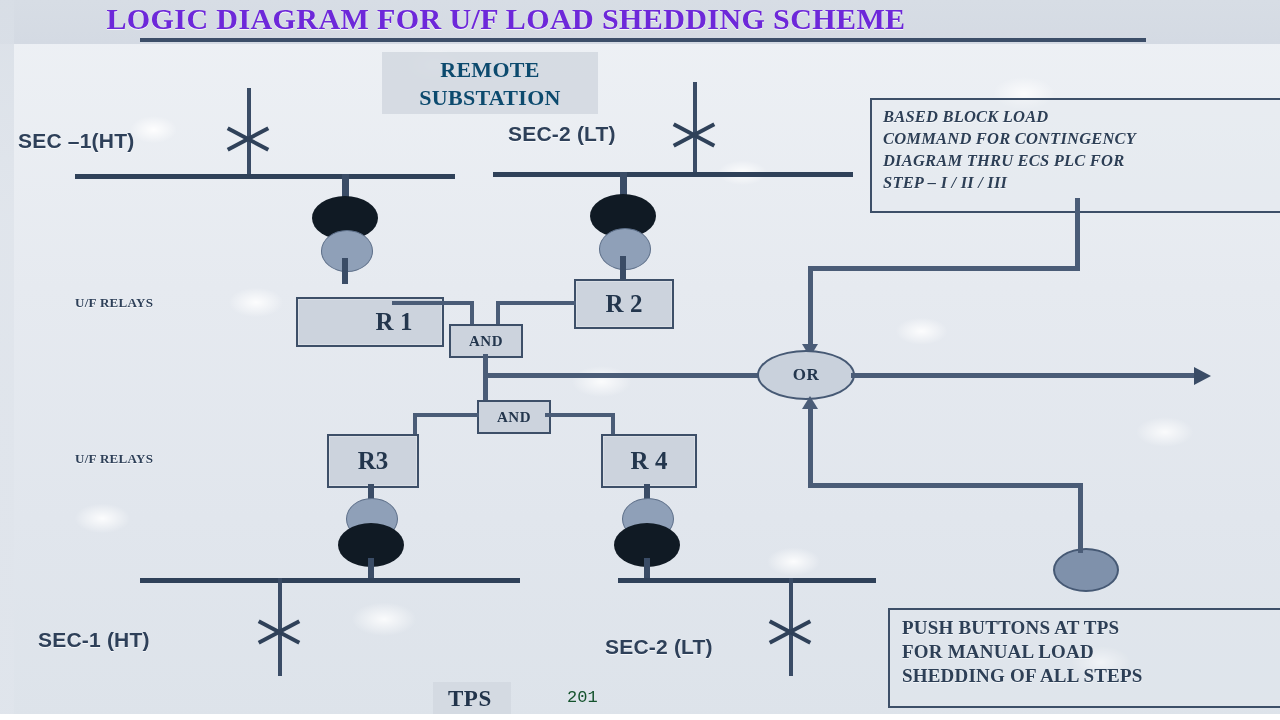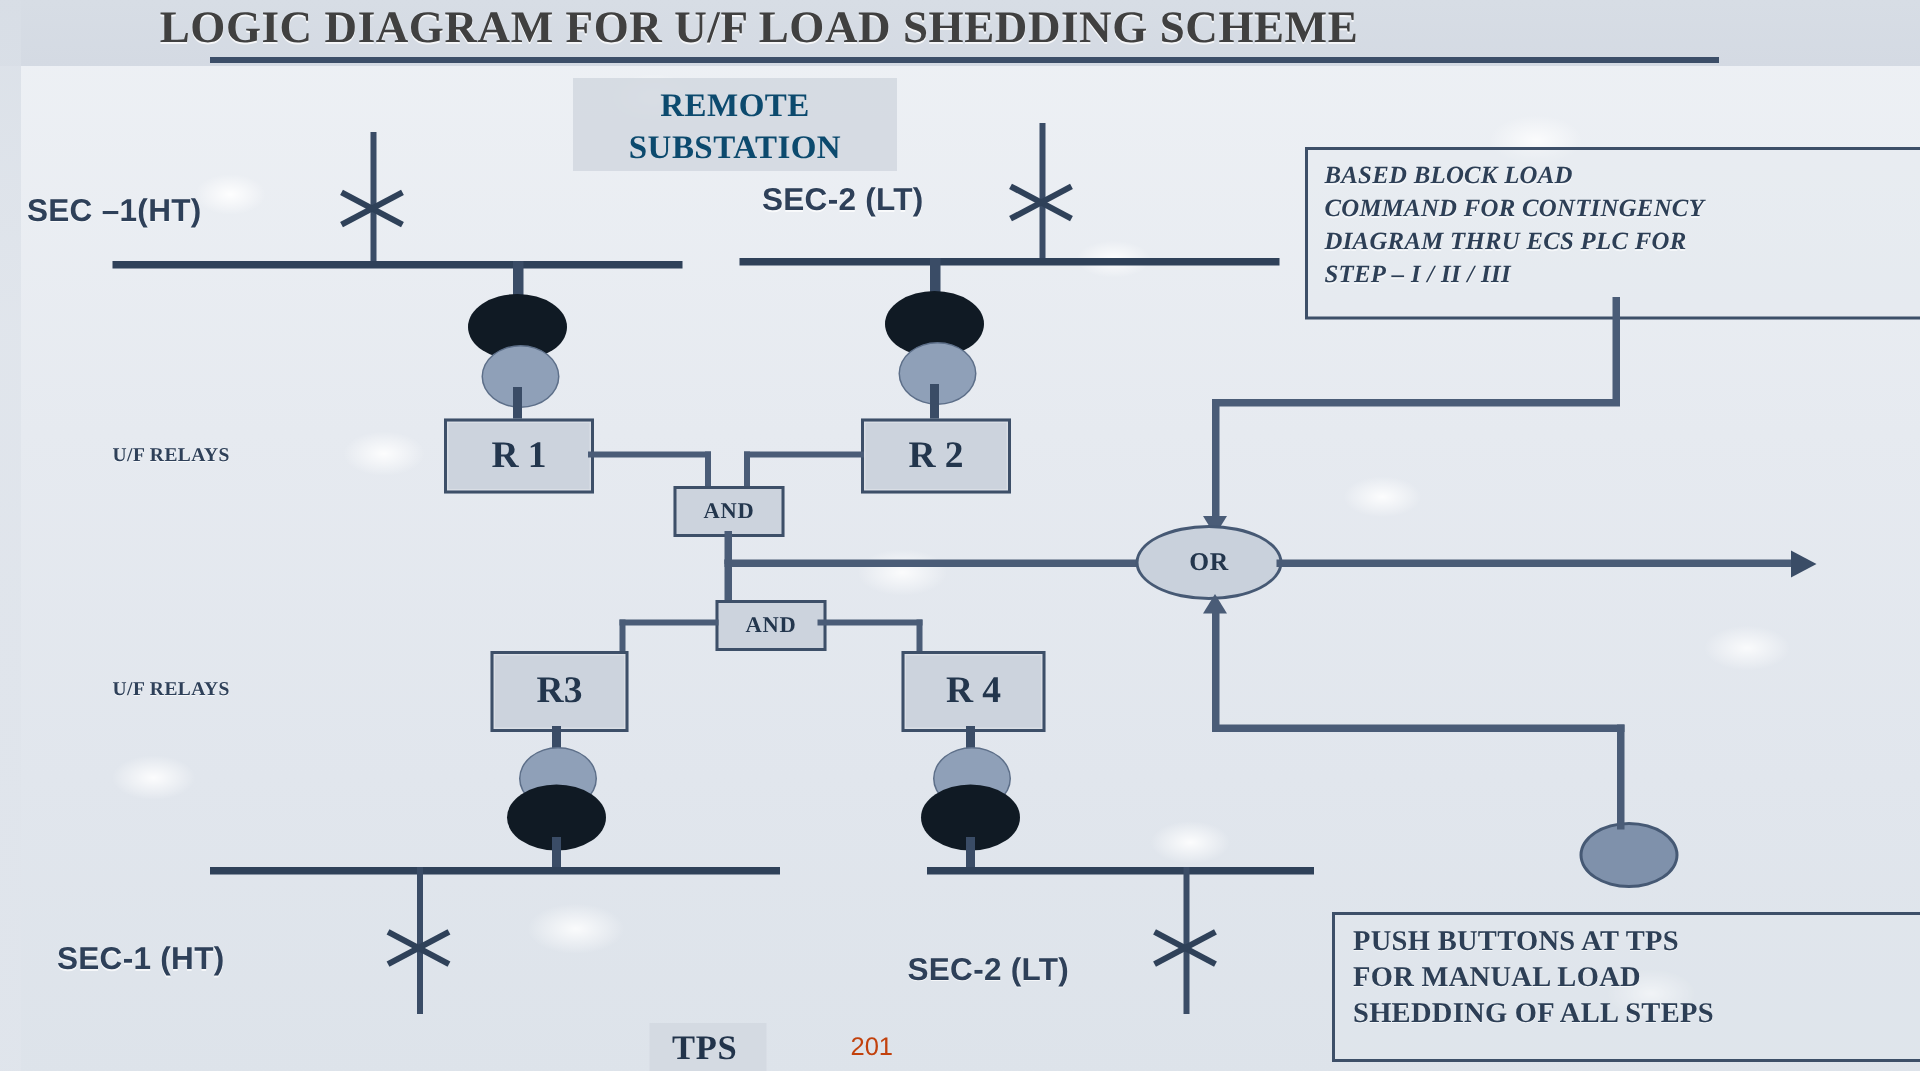--- a/index.html
+++ b/index.html
@@ -53,21 +53,21 @@
     opacity: .85;
   }
   
   #title {
     position: absolute;
     left: 0; top: 2px; width: 1012px;
     text-align: center;
     font-size: 30px;
     font-weight: bold;
     letter-spacing: .4px;
-    color: #404040;
+    color: #6d28d9;
     text-shadow: 0 1px 0 rgba(255,255,255,.75);
   }
   #title-underline {
     position: absolute;
     left: 140px; top: 38px; width: 1006px; height: 4px;
     background: #3c4e68;
   }
   .vline { position: absolute; background: #3a4c66; }
   .busbar { position: absolute; height: 5px; background: #2f4159; }
   .thinwire { position: absolute; background: #4a5c77; }
@@ -198,22 +198,22 @@
   #tps-label {
     position: absolute;
     font-weight: bold;
     font-size: 23px;
     color: #22344b;
     letter-spacing: .5px;
   }
   #page-number {
     position: absolute;
     font-size: 17px;
-    color: #c2410c;
-    font-family: Liberation Sans, sans-serif;
+    color: #14532d;
+    font-family: Liberation Mono, monospace;
   }
   #arrow-head-right {
     position: absolute;
     width: 0; height: 0;
     border-top: 9px solid transparent;
     border-bottom: 9px solid transparent;
     border-left: 17px solid #3a4c66;
   }
   .arrow-up {
     position: absolute;
@@ -289,21 +289,21 @@
   </div>
 
   <div class="thinwire" style="left:1075px; top:198px; width:5px; height:72px;"></div>
   <div class="thinwire" style="left:808px; top:266px; width:272px; height:5px;"></div>
   <div class="thinwire" style="left:808px; top:266px; width:5px; height:80px;"></div>
   <div class="arrow-down" style="left:802px; top:344px;"></div>
 
   <div class="label serif-label" style="left:75px; top:295px;">U/F RELAYS</div>
   <div class="label serif-label" style="left:75px; top:451px;">U/F RELAYS</div>
 
-  <div class="relay-box" style="left:296px; top:279px; width:96px; height:46px;">R 1</div>
+  <div class="relay-box" style="left:296px; top:297px; width:96px; height:46px;padding-left:48px;">R 1</div>
   <div class="relay-box" style="left:574px; top:279px; width:96px; height:46px;">R 2</div>
 
   <div class="thinwire" style="left:392px; top:301px; width:82px; height:4px;"></div>
   <div class="thinwire" style="left:470px; top:301px; width:4px; height:25px;"></div>
 
   <div class="thinwire" style="left:496px; top:301px; width:80px; height:4px;"></div>
   <div class="thinwire" style="left:496px; top:301px; width:4px; height:25px;"></div>
 
   <div class="and-gate" style="left:449px; top:324px; width:70px; height:30px;">AND</div>
 

